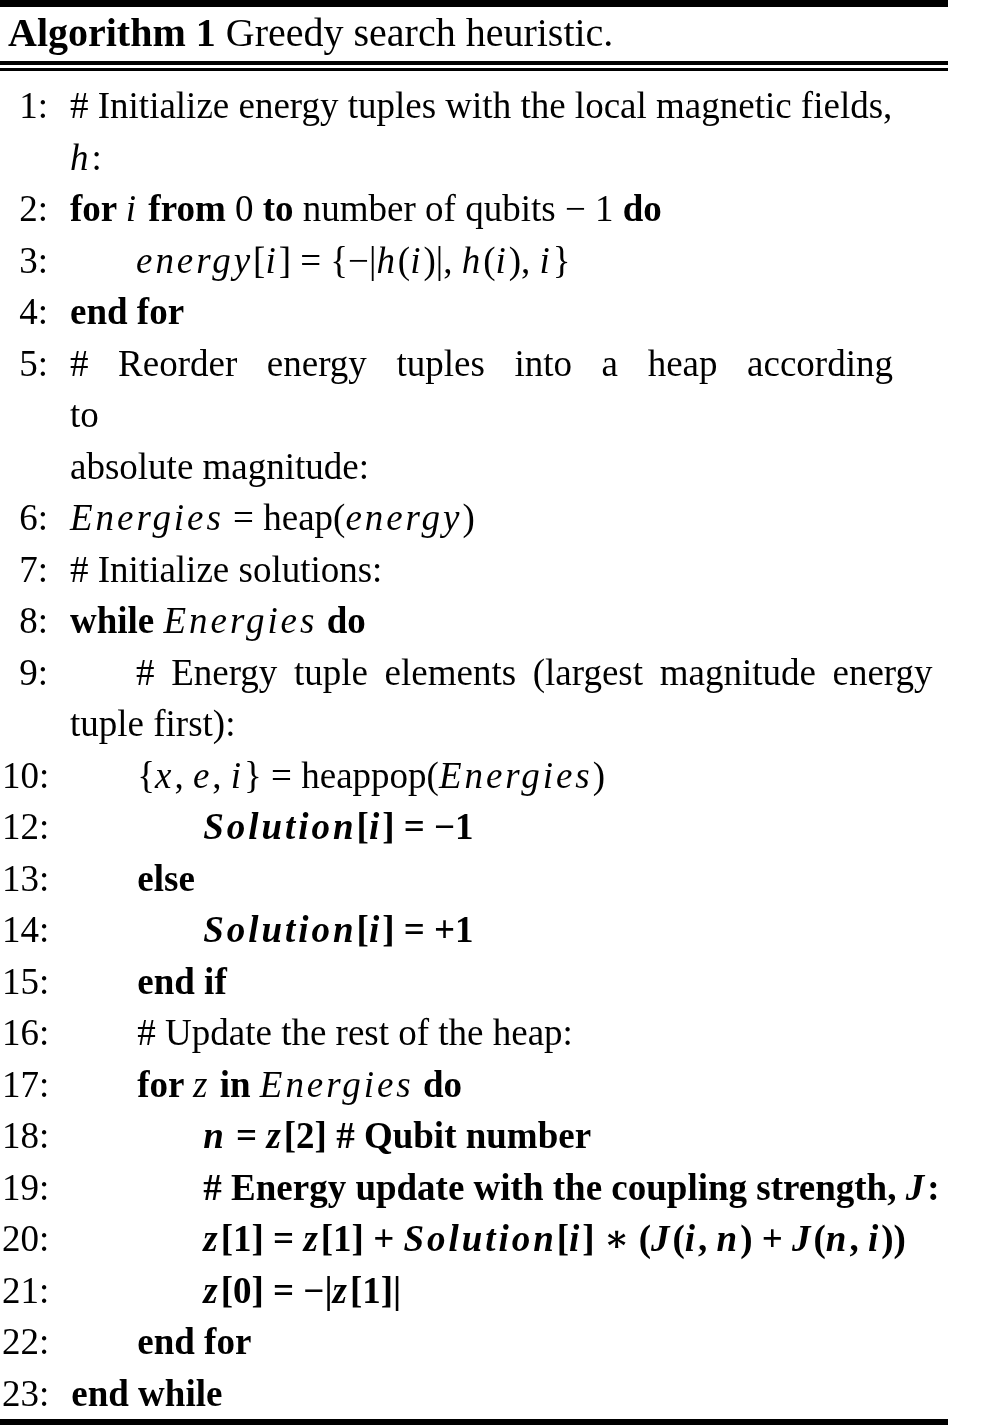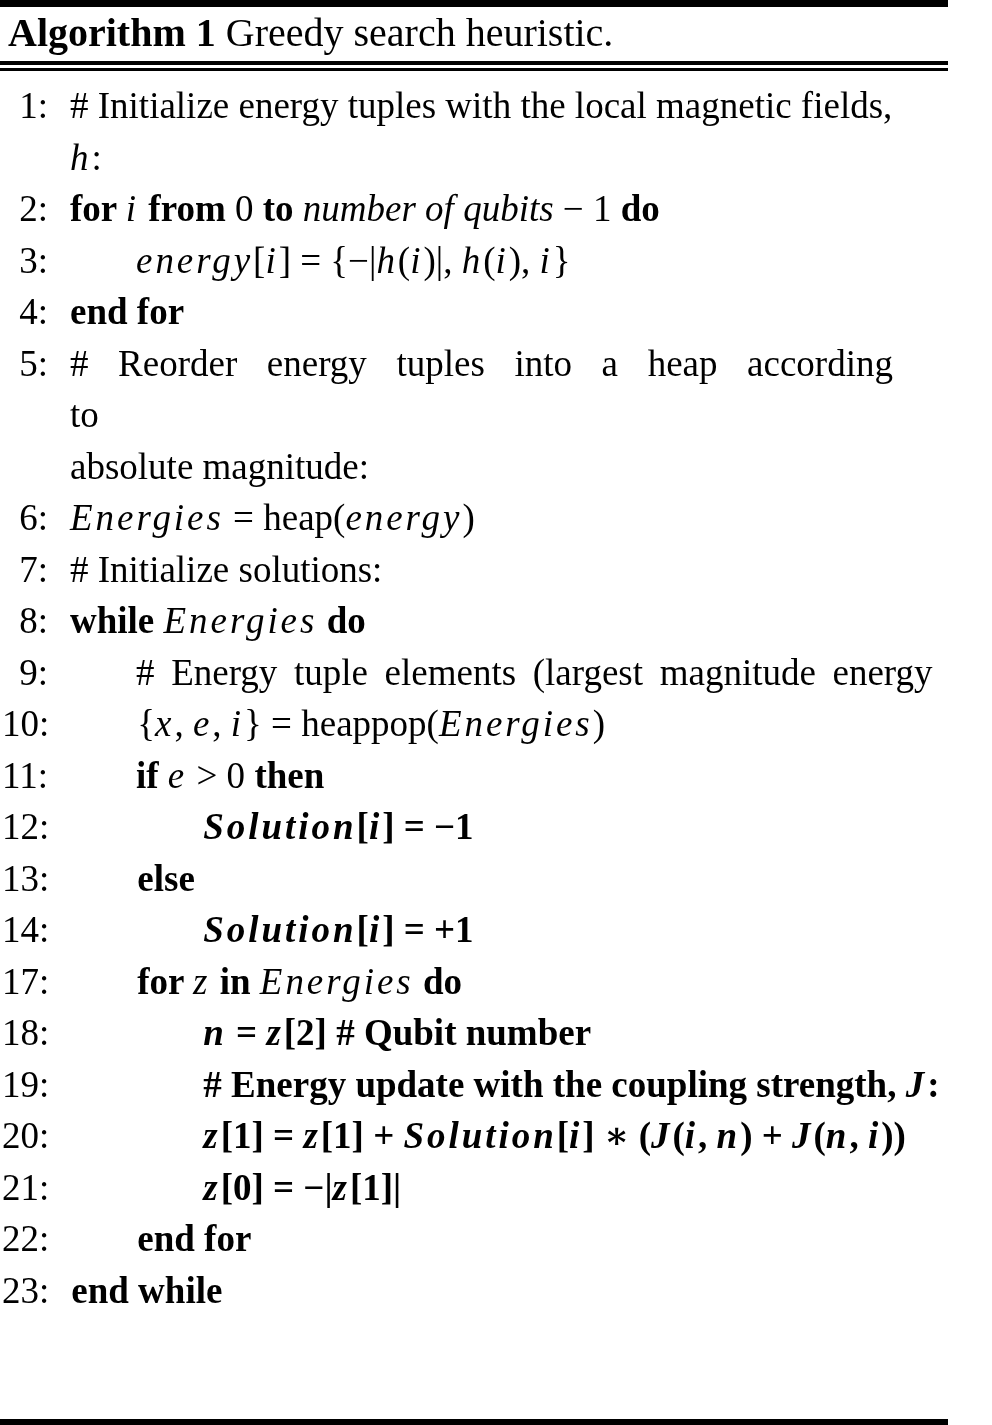--- a/index.html
+++ b/index.html
@@ -20,21 +20,21 @@
     font-size:37px;line-height:51.5px;
   }
   .line{display:flex;}
   .num{flex:0 0 46px;text-align:right;white-space:nowrap;}
   .content{flex:1 1 auto;margin-left:22px;text-align:left;}
   .indent0{text-indent:0;}
   .indent1{text-indent:66px;}
   .indent2{text-indent:132px;font-weight:bold;}
   .seg{white-space:pre-wrap;}
   .rm{font-style:normal;}
-  .it{font-style:italic;}
+  .it{}
   .mi{font-style:italic;letter-spacing:0.08em;}
   .bf{font-weight:bold;}
   .j1{word-spacing:0.55em;text-align:right;}
   .j2{word-spacing:0.20em;}
   .bottom-rule{height:6px;background:#000000;}
 </style>
 </head>
 <body>
 
 <div class="page">
@@ -71,41 +71,45 @@
       <div class="line">
         <span class="num">7:</span>
         <span class="content indent0"><span class="seg rm"># Initialize solutions:</span></span>
       </div>
       <div class="line">
         <span class="num">8:</span>
         <span class="content indent0"><span class="seg bf">while </span><span class="seg mi">Energies</span><span class="seg bf"> do</span></span>
       </div>
       <div class="line">
         <span class="num">9:</span>
-        <span class="content indent1"><span class="seg rm j2"># Energy tuple elements (largest magnitude energy</span><br></span>
+        <span class="content indent1"><span class="seg rm j2"># Energy tuple elements (largest magnitude energy</span><br><span class="seg rm">tuple first):</span></span>
       </div>
       <div class="line">
         <span class="num">10:</span>
         <span class="content indent1"><span class="seg rm">{</span><span class="seg mi">x</span><span class="seg rm">, </span><span class="seg mi">e</span><span class="seg rm">, </span><span class="seg mi">i</span><span class="seg rm">} = heappop(</span><span class="seg mi">Energies</span><span class="seg rm">)</span></span>
-      </div>
-      <div class="line">
-        <span class="num">11:</span>
-        <span class="content indent1"><span class="seg bf">if </span><span class="seg mi">e</span><span class="seg rm"> &gt; 0 </span><span class="seg bf">then</span></span>
       </div>
       <div class="line">
         <span class="num">12:</span>
         <span class="content indent2"><span class="seg mi">Solution</span><span class="seg rm">[</span><span class="seg mi">i</span><span class="seg rm">] = −1</span></span>
       </div>
       <div class="line">
         <span class="num">13:</span>
         <span class="content indent1"><span class="seg bf">else</span></span>
       </div>
       <div class="line">
         <span class="num">14:</span>
         <span class="content indent2"><span class="seg mi">Solution</span><span class="seg rm">[</span><span class="seg mi">i</span><span class="seg rm">] = +1</span></span>
+      </div>
+      <div class="line">
+        <span class="num">15:</span>
+        <span class="content indent1"><span class="seg bf">end if</span></span>
+      </div>
+      <div class="line">
+        <span class="num">16:</span>
+        <span class="content indent1"><span class="seg rm"># Update the rest of the heap:</span></span>
       </div>
       <div class="line">
         <span class="num">17:</span>
         <span class="content indent1"><span class="seg bf">for </span><span class="seg mi">z</span><span class="seg bf"> in </span><span class="seg mi">Energies</span><span class="seg bf"> do</span></span>
       </div>
       <div class="line">
         <span class="num">18:</span>
         <span class="content indent2"><span class="seg mi">n</span><span class="seg rm"> = </span><span class="seg mi">z</span><span class="seg rm">[2] # Qubit number</span></span>
       </div>
       <div class="line">

